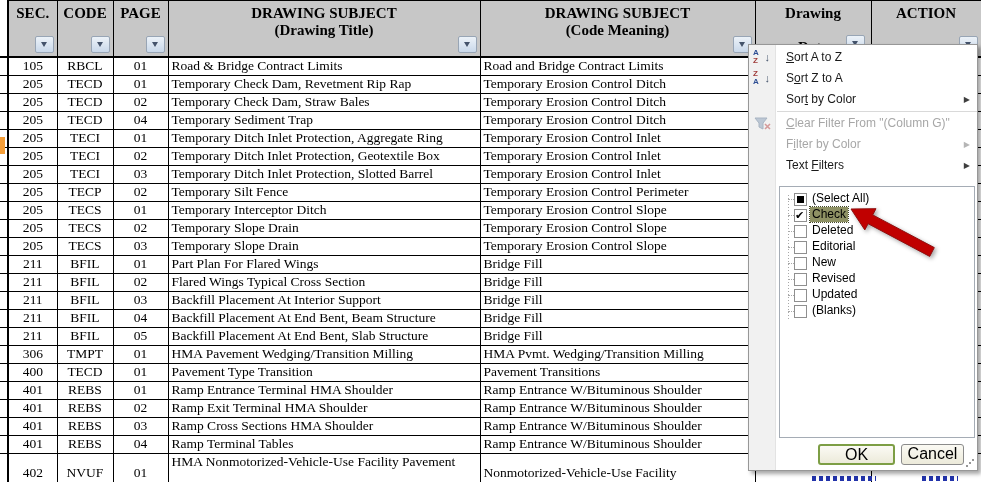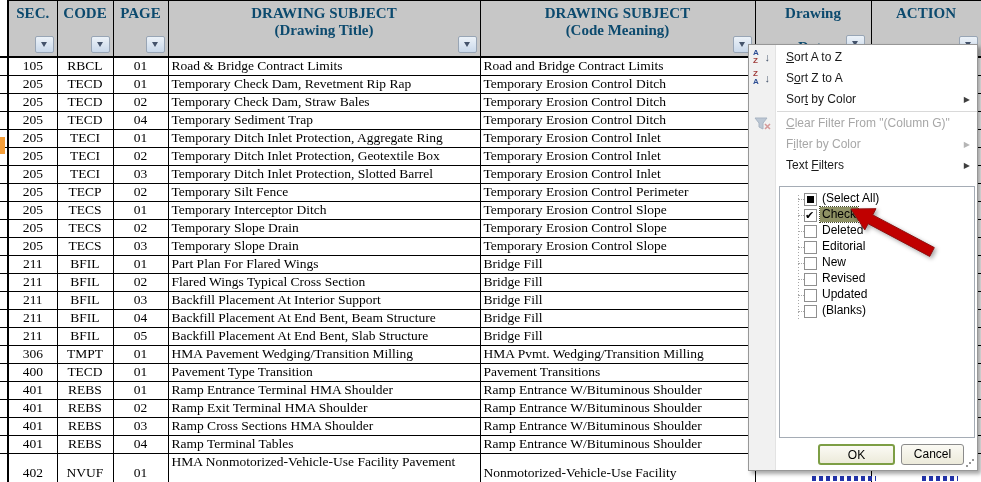--- a/index.html
+++ b/index.html
@@ -3,21 +3,21 @@
 <meta charset="utf-8">
 <style>
   html,body{margin:0;padding:0;background:#fff;}
   .stage{position:relative;width:981px;height:482px;overflow:hidden;background:#fff;
          font-family:"Liberation Sans",sans-serif;}
 
   
   table.sheet{border-collapse:collapse;table-layout:fixed;width:981px;}
   .sheet th,.sheet td{border:1px solid #000;overflow:hidden;white-space:nowrap;padding:0 3px;box-sizing:border-box;}
   .sheet th{background:#C7C7C7;border-bottom:2px solid #000;position:relative;vertical-align:top;
-            font-family:"Liberation Serif",serif;color:#0c4a6e;}
+            font-family:"Liberation Serif",serif;color:#000000;}
   .sheet td{font-family:"Liberation Serif",serif;font-size:13.5px;color:#000;height:18px;}
   .sheet tr{height:18px;}
   .sheet tr.tall{height:40px;}
   td.sliver,th.sliver{border-top:none;border-left:none;background:#fff;border-right:2px solid #000;padding:0;}
   th.sliver{border-bottom:2px solid #000;}
   td.c-sec{border-left:2px solid #000;}
   .num{text-align:center;}
   .th-main{font-size:15px;font-weight:bold;text-align:center;margin-top:3px;line-height:18px;}
   .th-sub{font-size:15px;font-weight:bold;line-height:16px;}
   .fbtn{position:absolute;width:17px;height:15px;right:3px;bottom:3px;border:1px solid #98A5B5;border-radius:2px;
@@ -45,33 +45,33 @@
   .msep{height:1px;background:#D9D9D9;margin:1px 0 1px 28px;}
   
   .azg{display:inline-block;position:relative;width:20px;height:17px;font-family:"Liberation Sans",sans-serif;}
   .azg b{position:absolute;left:1px;font-size:8px;font-weight:bold;line-height:8px;}
   .azg b.t{top:0;} .azg b.b{top:8px;}
   .azg .ltr-a{color:#2F4F94;} .azg .ltr-z{color:#9E3A38;}
   .azg .dn{position:absolute;right:2px;top:1px;font-size:11px;color:#44536B;line-height:15px;}
 
   
   .listbox{position:absolute;left:30px;top:141px;width:196px;height:252px;background:#fff;
-           border:1px solid #A5ACB5;box-sizing:border-box;padding:4px 10px;overflow:hidden;}
+           border:1px solid #A5ACB5;box-sizing:border-box;padding:4px 0;overflow:hidden;}
   .tree{position:relative;background-image:repeating-linear-gradient(180deg,#A8A8A8 0 1px,rgba(0,0,0,0) 1px 3px);
         background-size:1px 126px;background-position:8px 4px;background-repeat:no-repeat;}
   .citem{position:relative;height:16px;line-height:15px;padding-left:30px;font-size:12px;color:#000;cursor:default;}
   .citem::before{content:"";position:absolute;left:8px;top:8px;width:6px;border-top:1px dotted #A8A8A8;}
   .cbox{position:absolute;left:14px;top:2px;width:11px;height:11px;border:1px solid #8F8F8F;background:#fff;box-sizing:content-box;}
   .cbox.mixed::after{content:"";position:absolute;left:2px;top:2px;width:7px;height:7px;background:#000;}
   .cbox.checked::after{content:"\2714";position:absolute;left:0px;top:-1px;font-size:11px;line-height:12px;color:#000;}
   .clabel{display:inline-block;padding:0 2px;}
   .clabel.hl{background:#8E9164;outline:1px dotted #45482B;}
 
   
-  .btn{position:absolute;top:399px;height:21px;font-size:12px;color:#000;text-align:center;line-height:18px;
+  .btn{position:absolute;top:399px;height:21px;font-size:16px;color:#000;text-align:center;line-height:18px;
        border-radius:3px;background:linear-gradient(#FBFAF4,#ECEADA);box-sizing:border-box;cursor:pointer;}
   .btn-ok{left:69px;width:77px;border:2px solid #7D9E45;}
   .btn-cancel{left:152px;width:63px;border:1px solid #8B8B8B;}
 
   
   .grip{position:absolute;right:2px;bottom:2px;width:10px;height:10px;}
 
   
   .callout{position:absolute;left:828px;top:198px;width:112px;height:66px;z-index:9;pointer-events:none;
            filter:drop-shadow(2px 2px 2px rgba(0,0,0,.35));}

